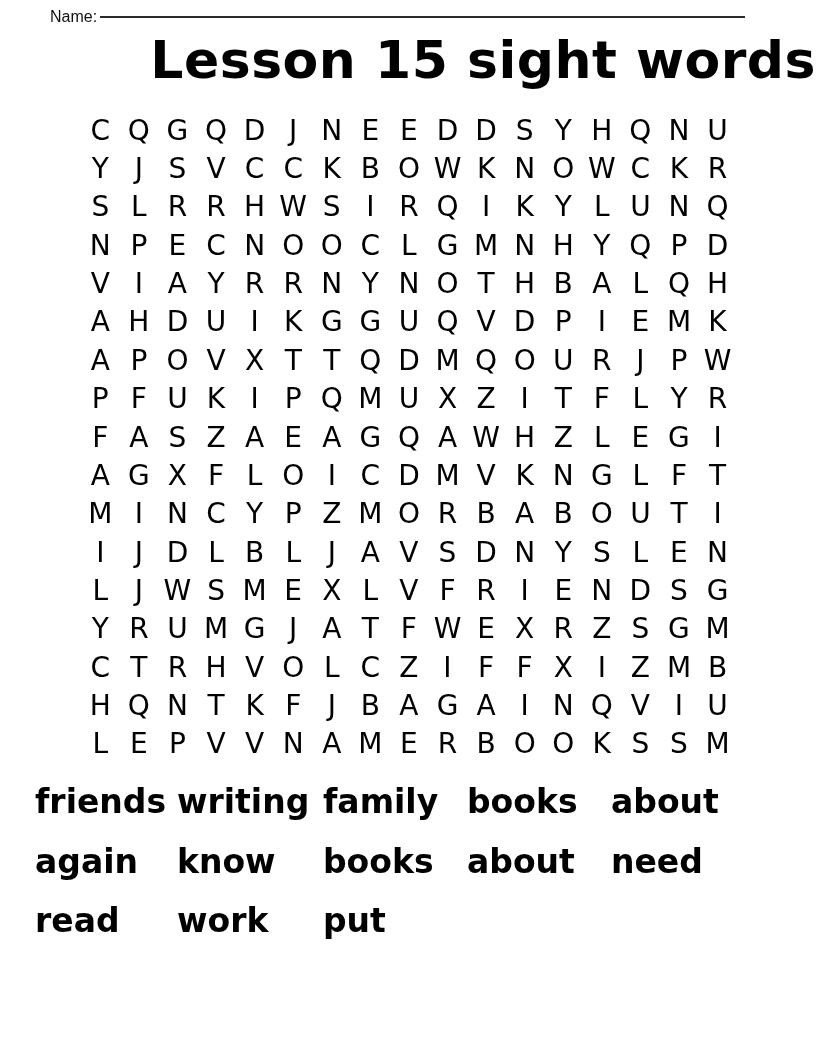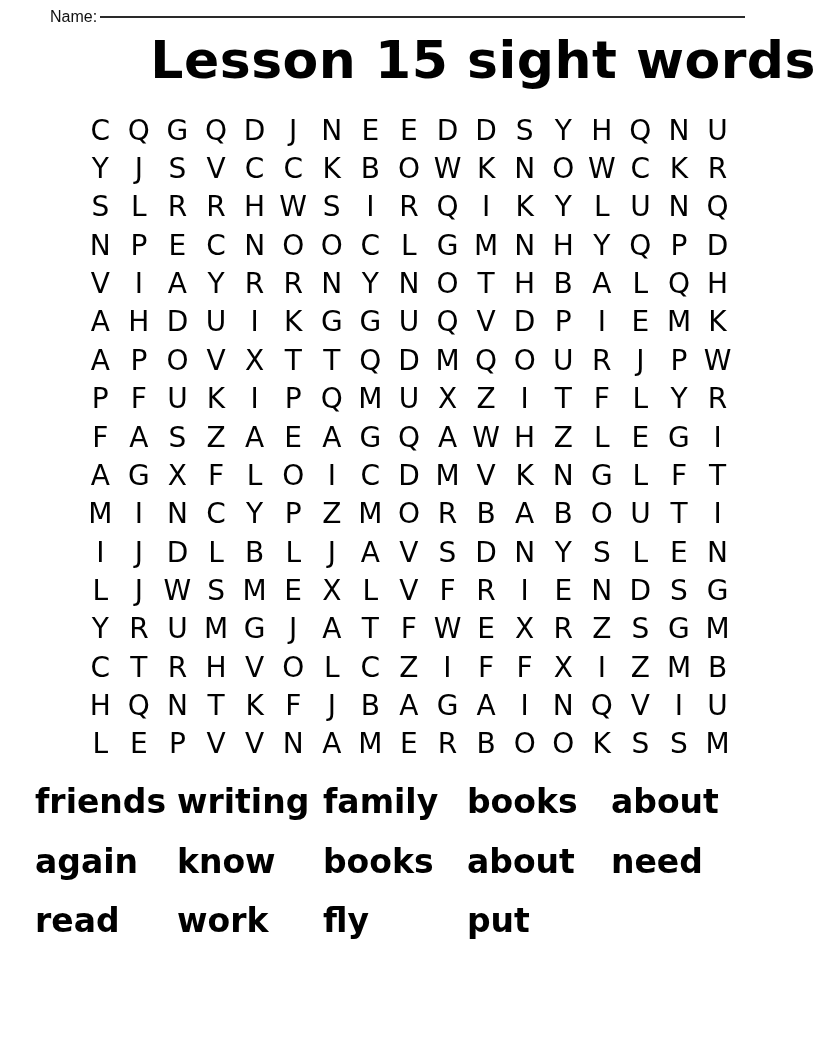--- a/index.html
+++ b/index.html
@@ -418,17 +418,16 @@
       <span class="word-item">family</span>
       <span class="word-item">books</span>
       <span class="word-item">about</span>
       <span class="word-item">again</span>
       <span class="word-item">know</span>
       <span class="word-item">books</span>
       <span class="word-item">about</span>
       <span class="word-item">need</span>
       <span class="word-item">read</span>
       <span class="word-item">work</span>
-      <span class="word-item">fly</span>
       <span class="word-item">put</span>
     </div>
 
 </div>
 
 </body></html>

